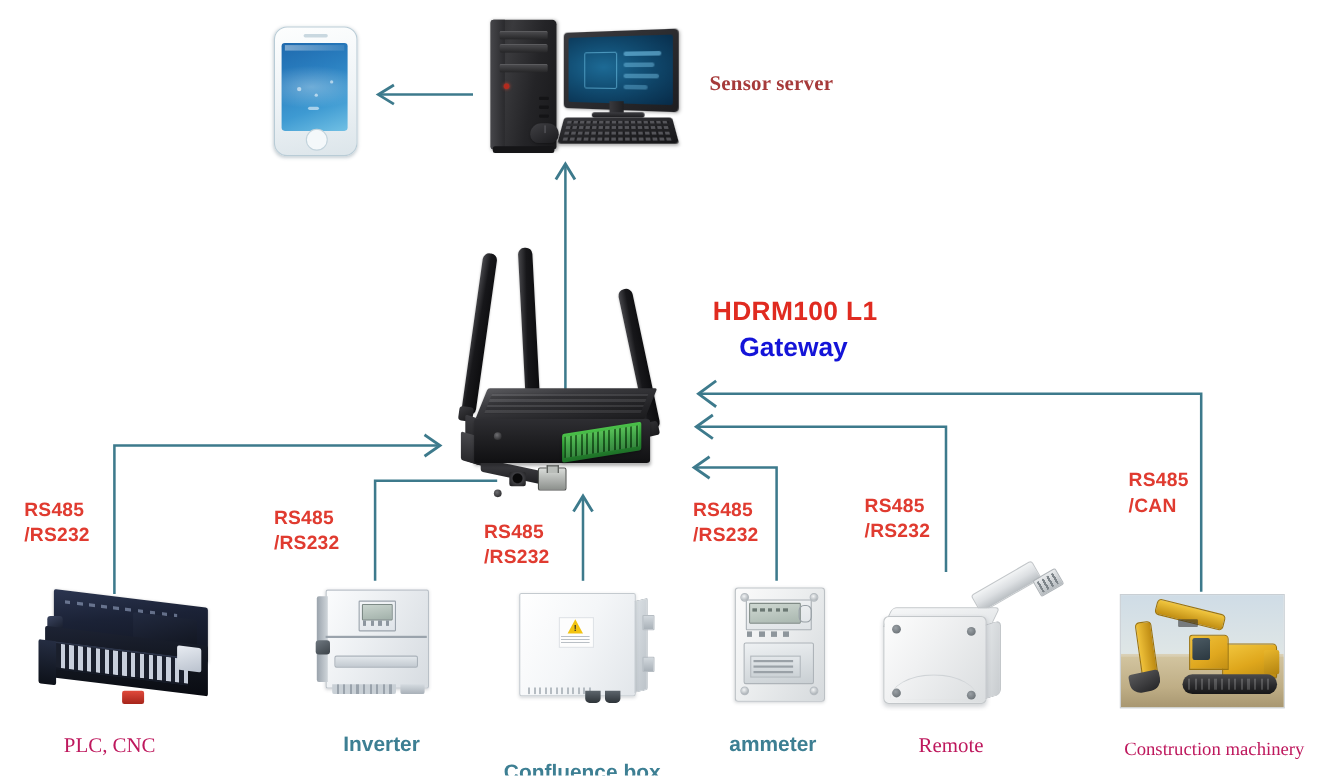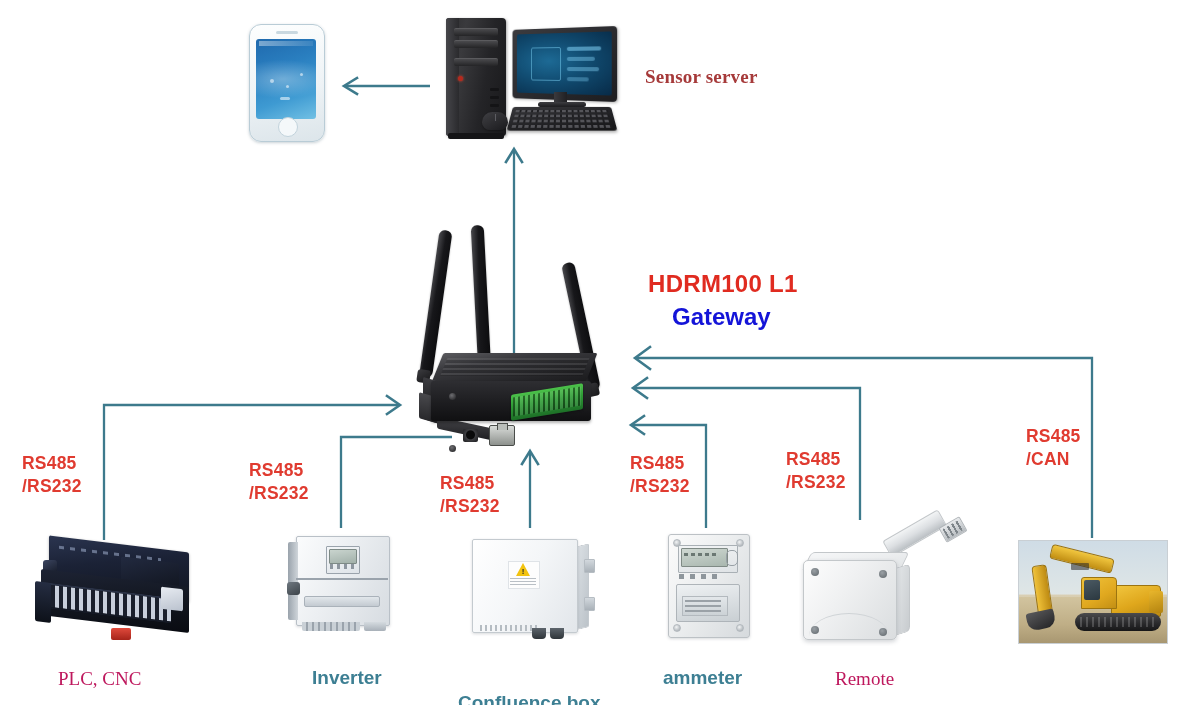--- a/index.html
+++ b/index.html
@@ -489,14 +489,15 @@
     <div class="cab"></div>
     <div class="glass"></div>
     <div class="track"></div>
   </div>
 
   <div class="abs devlabel-serif" style="left:38px;top:668px;">PLC, CNC</div>
   <div class="abs devlabel-sans" style="left:312px;top:667px;">Inverter</div>
   <div class="abs devlabel-sans" style="left:458px;top:692px;">Confluence box</div>
   <div class="abs devlabel-sans" style="left:663px;top:667px;">ammeter</div>
   <div class="abs devlabel-serif" style="left:815px;top:668px;">Remote</div>
+  <div class="abs devlabel-serif" style="left:1002px;top:671px;font-size:17px;">Construction machinery</div>
 
 </div>
 
 </body></html>

